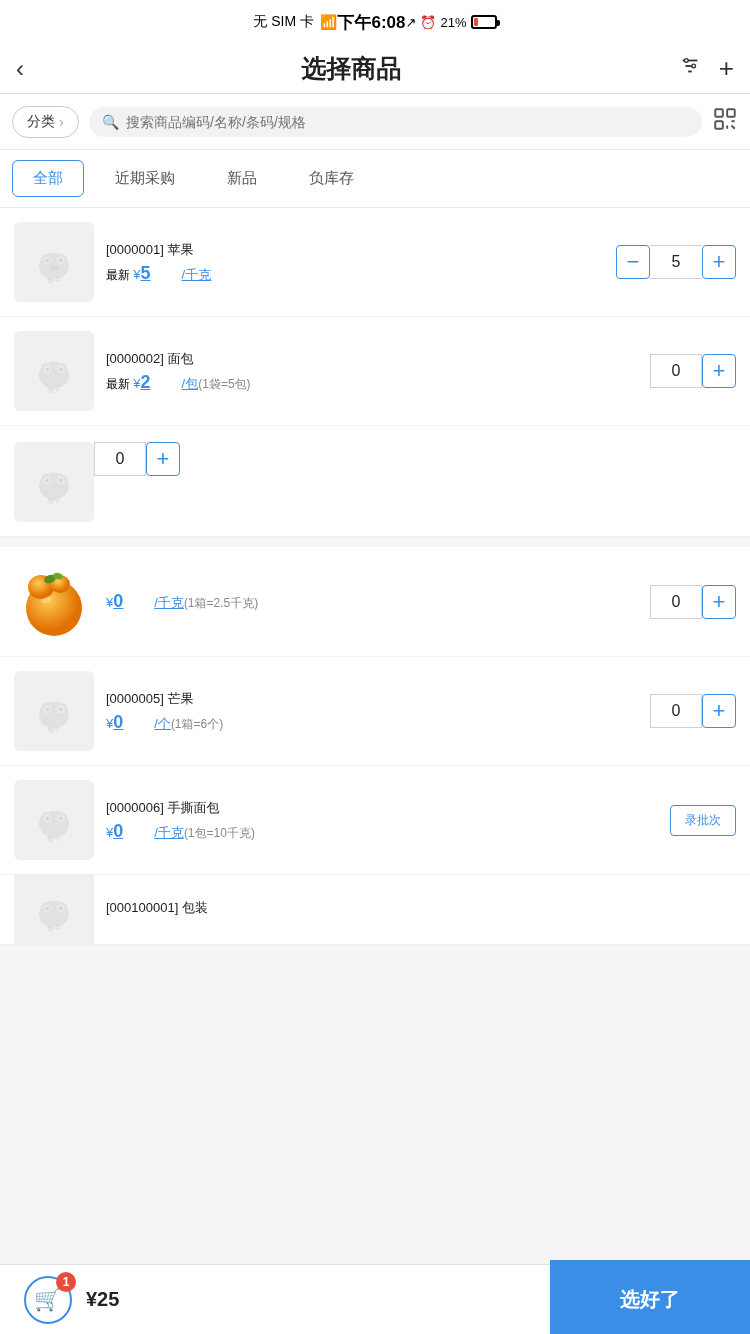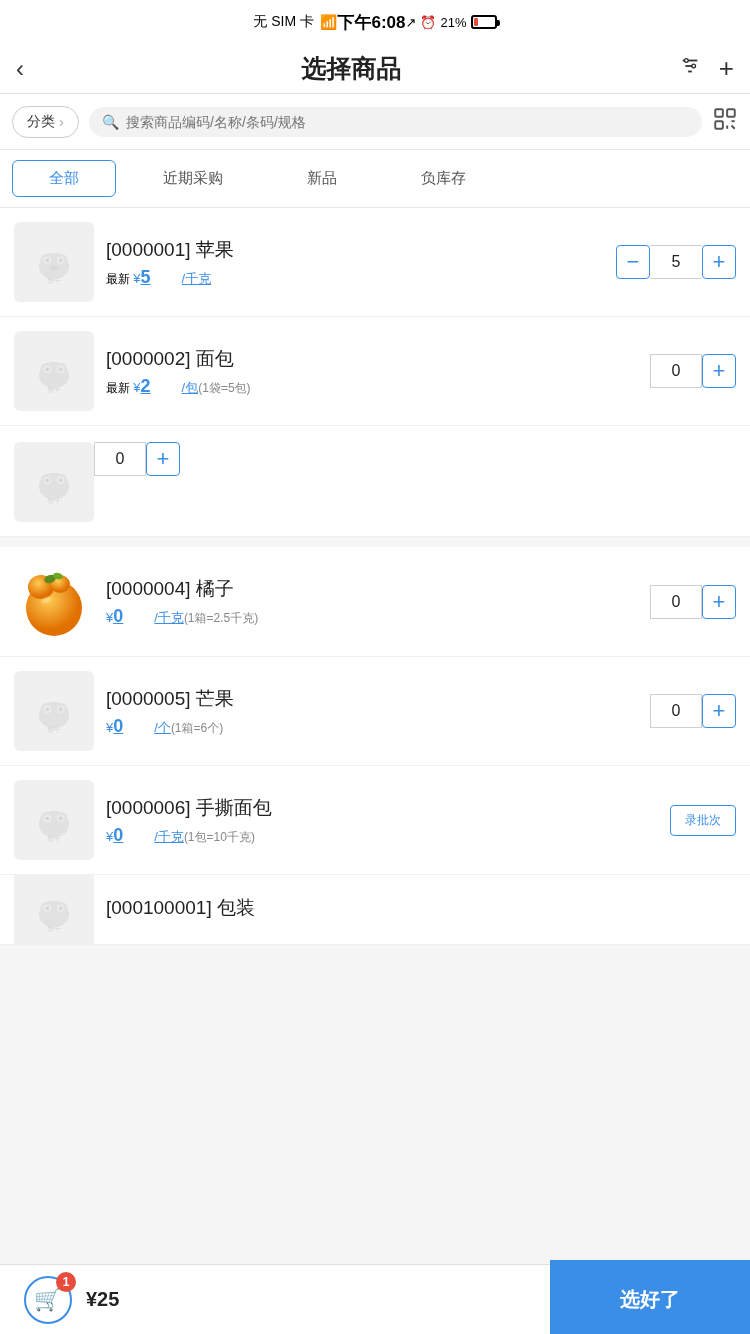--- a/index.html
+++ b/index.html
@@ -110,21 +110,21 @@
 
     
     .tab-bar {
       background: #fff;
       display: flex;
       padding: 10px 12px;
       gap: 10px;
       border-bottom: 1px solid #e8e8e8;
     }
     .tab-item {
-      padding: 8px 36px;
+      padding: 8px 20px;
       border-radius: 6px;
       font-size: 15px;
       cursor: pointer;
       border: 1px solid transparent;
       color: #555;
     }
     .tab-item.active {
       border: 1.5px solid #3a8ee6;
       color: #3a8ee6;
       background: #fff;
@@ -162,21 +162,21 @@
       align-items: center;
       justify-content: center;
       background: #f0f0f0;
     }
     .owl-svg { opacity: 0.4; }
     .product-info {
       flex: 1;
       padding: 0 12px;
     }
     .product-name {
-      font-size: 19px;
+      font-size: 13px;
       color: #222;
       margin-bottom: 4px;
       font-weight: 500;
     }
     .product-spec {
       font-size: 13px;
       color: #888;
       margin-bottom: 4px;
     }
     .product-price {
@@ -473,21 +473,20 @@
         <ellipse cx="27" cy="25" rx="13" ry="12" fill="url(#og1)"></ellipse>
         <ellipse cx="46" cy="22" rx="10" ry="9" fill="url(#og1)"></ellipse>
 
         <ellipse cx="36" cy="17" rx="6" ry="4" fill="#5a8a20" transform="rotate(-20 36 17)"></ellipse>
         <ellipse cx="44" cy="14" rx="5" ry="3" fill="#6aaa22" transform="rotate(15 44 14)"></ellipse>
 
         <ellipse cx="32" cy="38" rx="5" ry="3" fill="rgba(255,255,255,0.25)" transform="rotate(-30 32 38)"></ellipse>
       </svg>
     </div>
     <div class="product-info">
-      <div class="product-name">[0000004] 橘子</div>
       <div class="product-price">
         <span class="price-yen">¥</span><span class="price-num">0</span><span class="price-unit">/千克</span><span class="price-note">(1箱=2.5千克)</span>
       </div>
     </div>
     <div class="qty-control qty-only-plus">
       <div class="qty-display">0</div>
       <button class="qty-btn">+</button>
     </div>
   </div>
 

